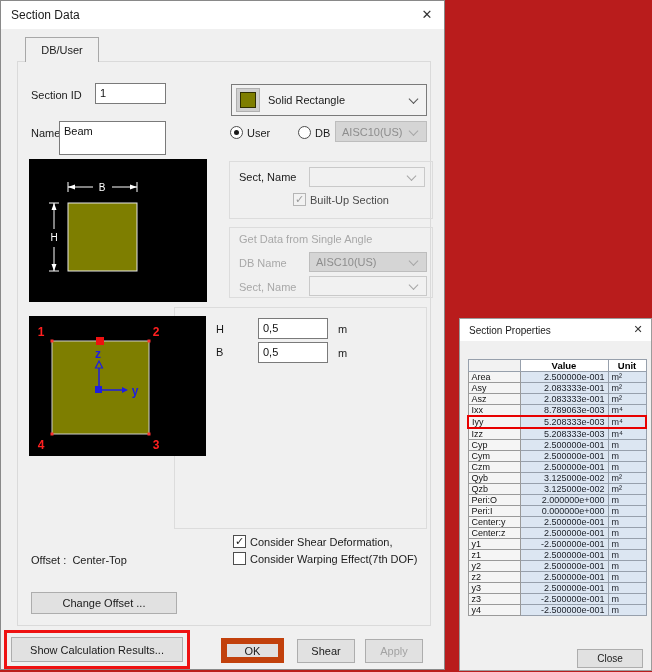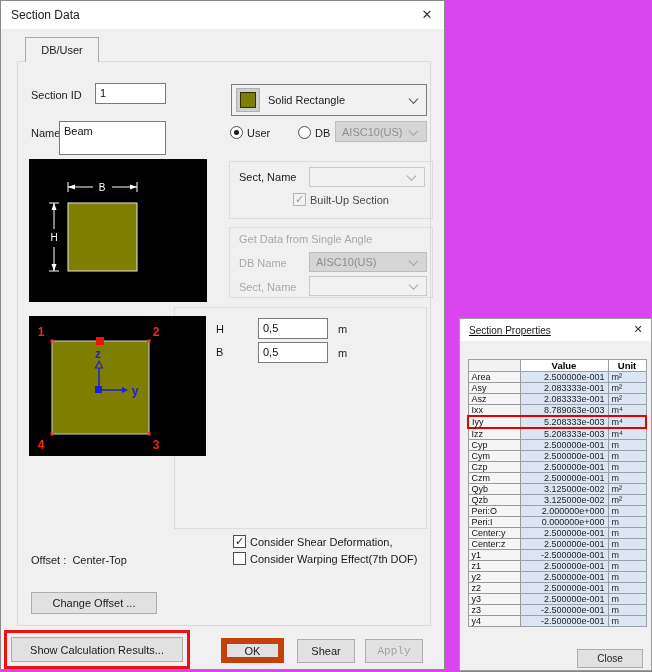--- a/index.html
+++ b/index.html
@@ -1,17 +1,17 @@
 <!DOCTYPE html>
 <html><head>
 <meta charset="utf-8">
 <style>
   * { margin:0; padding:0; box-sizing:border-box; }
   html,body { background:#ffffff; font-family:"Liberation Sans","DejaVu Sans",sans-serif; }
-  #stage { position:relative; width:652px; height:672px; background:#d946ef; overflow:hidden; }
+  #stage { position:relative; width:652px; height:672px; background:#b91c1c; overflow:hidden; }
 
   
   .dlg { position:absolute; left:0; top:0; width:445px; height:670px;
          background:#f0f0f0; border:1px solid #898989; }
   .titlebar { position:absolute; left:0; top:0; right:0; height:28px; background:#ffffff;
               display:flex; align-items:center; }
   .titlebar .t { font-size:12px; color:#1a1a1a; padding-left:10px; }
   .xbtn { position:absolute; right:0; top:0; width:34px; height:27px; display:flex;
           align-items:center; justify-content:center; font-size:13px; color:#333; cursor:default; }
   .tab { position:absolute; left:24px; top:36px; width:74px; height:25px; background:#f0f0f0;
@@ -50,21 +50,21 @@
 
   .btn { position:absolute; background:#e1e1e1; border:1px solid #adadad; font-size:11px;
          color:#1a1a1a; display:flex; align-items:center; justify-content:center; cursor:default; }
   .btn.focus { border:6px solid #c2410c; }
   .btn.dis { color:#a3a3a3; }
   .redbox { position:absolute; border:3px solid #ee1111; background:transparent; z-index:5; }
 
   
   .props { position:absolute; left:459px; top:318px; width:193px; height:353px;
            background:#f0f0f0; border:1px solid #9b9b9b; }
-  .props .titlebar { height:22px;text-decoration:underline; }
+  .props .titlebar { height:22px; }
   .props .titlebar .t { font-size:10px; padding-left:9px; }
   .props .xbtn { width:26px; height:21px; font-size:11px; }
   table.ptab { position:absolute; left:7px; top:40px; width:178px; border-collapse:collapse;
                table-layout:fixed; font-size:9px; }
   .ptab th, .ptab td { border:1px solid #97a0ac; height:11px; padding:0 3px; overflow:hidden;
                        white-space:nowrap; }
   .ptab th { background:#ffffff; color:#000; font-weight:bold; text-align:center; font-size:9.5px; }
   .ptab th.corner { background:#f2f2f2; }
   .ptab td.rl { background:#f5f5f5; color:#111; border-color:#9a9a9a; }
   .ptab td.v  { background:#dce6f2; color:#20242c; text-align:right; }
@@ -187,27 +187,27 @@
     </div>
 
     <div class="cb" style="left:232px;top:534px;">✓</div>
     <div class="lbl" style="left:249px;top:535px;">Consider Shear Deformation,</div>
     <div class="cb" style="left:232px;top:551px;"></div>
     <div class="lbl" style="left:249px;top:552px;">Consider Warping Effect(7th DOF)</div>
 
     <div class="lbl" style="left:30px;top:553px;text-align:right;">
       <span>Offset :</span>&nbsp;&nbsp;<span>Center-Top</span>
     </div>
-    <div class="btn" style="left:30px;top:591px;width:126px;height:22px;">Change Offset ...</div>
+    <div class="btn" style="left:30px;top:591px;width:146px;height:22px;">Change Offset ...</div>
 
     <div class="redbox" style="left:3px;top:629px;width:186px;height:39px;"></div>
     <div class="btn" style="left:10px;top:636px;width:172px;height:25px;">Show Calculation Results...</div>
     <div class="btn focus" style="left:220px;top:637px;width:63px;height:25px;">OK</div>
     <div class="btn" style="left:296px;top:638px;width:58px;height:24px;">Shear</div>
-    <div class="btn dis" style="left:364px;top:638px;width:58px;height:24px;font-family:Liberation Mono, monospace;">Apply</div>
+    <div class="btn dis" style="left:364px;top:638px;width:58px;height:24px;">Apply</div>
   </div>
 
   <div class="props">
     <div class="titlebar">
       <span class="t">Section Properties</span>
     </div>
     <div class="xbtn">✕</div>
 
     <table class="ptab">
       <colgroup>
@@ -257,25 +257,20 @@
             <td class="rl">Cyp</td>
             <td class="v">2.500000e-001</td>
             <td class="u">m</td>
           </tr>
           <tr>
             <td class="rl">Cym</td>
             <td class="v">2.500000e-001</td>
             <td class="u">m</td>
           </tr>
           <tr>
-            <td class="rl">Czp</td>
-            <td class="v">2.500000e-001</td>
-            <td class="u">m</td>
-          </tr>
-          <tr>
             <td class="rl">Czm</td>
             <td class="v">2.500000e-001</td>
             <td class="u">m</td>
           </tr>
           <tr>
             <td class="rl">Qyb</td>
             <td class="v">3.125000e-002</td>
             <td class="u">m²</td>
           </tr>
           <tr>

